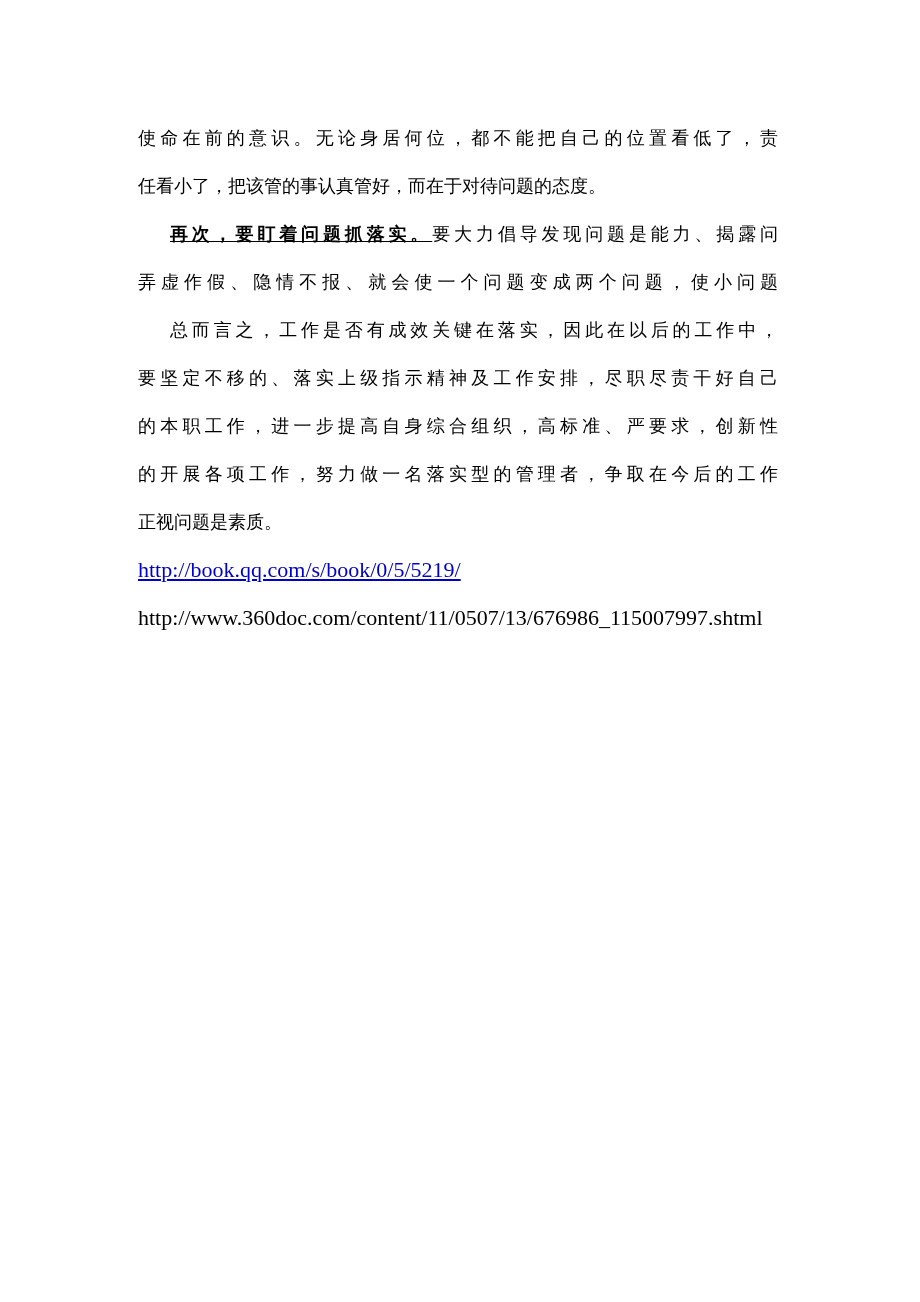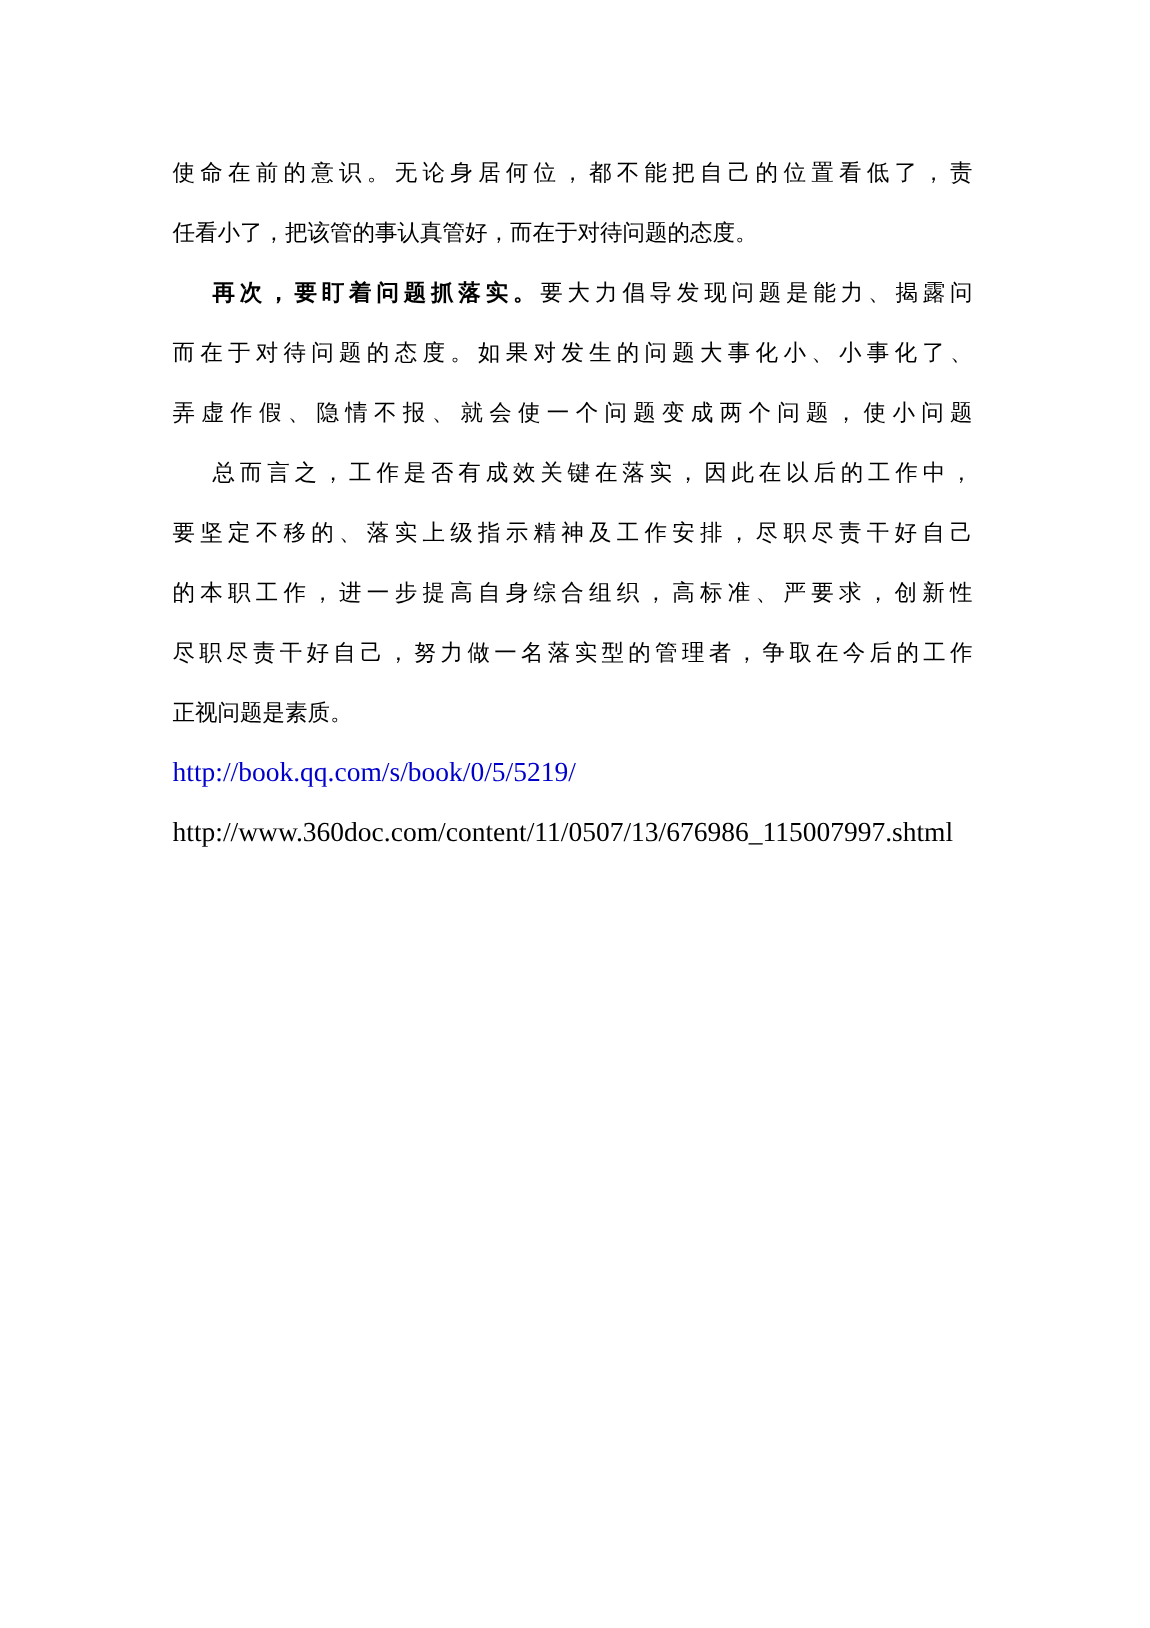--- a/index.html
+++ b/index.html
@@ -31,55 +31,55 @@
     overflow: visible;
   }
   
   .line.just {
     text-align: justify;
     text-align-last: justify;
   }
   .line.ind {
     text-indent: 32px;
   }
-  .bold { font-weight: bold; }
+  .bold { font-weight: bold; text-decoration: underline; }
   .url-line {
     height: 48px;
     line-height: 48px;
     font-size: 22px;
   }
   a.hyperlink {
     color: var(--link-color, #0000cc);
+    text-decoration: underline;
     cursor: pointer;
   }
   .plain-url {
     color: var(--text-color, #000000);
     text-decoration: none;
   }
 </style>
 </head>
 <body>
 
 <div class="page">
   <div class="doc">
     <div id="paragraphs">
         <div>
           <div class="line just"><span>使命在前的意识。无论身居何位，都不能把自己的位置看低了，责</span></div>
           <div class="line"><span>任看小了，把该管的事认真管好，而在于对待问题的态度。</span></div>
         </div>
         <div>
           <div class="line just ind"><span class="bold">再次，要盯着问题抓落实。</span><span>要大力倡导发现问题是能力、揭露问</span></div>
-          <div class="line just"><span>而在于对待问题的态度。如果对发生的问题大事化小、小事化了、</span></div>
           <div class="line just"><span>弄虚作假、隐情不报、就会使一个问题变成两个问题，使小问题</span></div>
         </div>
         <div>
           <div class="line just ind"><span>总而言之，工作是否有成效关键在落实，因此在以后的工作中，</span></div>
           <div class="line just"><span>要坚定不移的、落实上级指示精神及工作安排，尽职尽责干好自己</span></div>
           <div class="line just"><span>的本职工作，进一步提高自身综合组织，高标准、严要求，创新性</span></div>
-          <div class="line just"><span>尽职尽责干好自己，努力做一名落实型的管理者，争取在今后的工作</span></div>
+          <div class="line just"><span>的开展各项工作，努力做一名落实型的管理者，争取在今后的工作</span></div>
           <div class="line"><span>正视问题是素质。</span></div>
         </div>
       </div>
     <div class="url-line">
       <a class="hyperlink">http://book.qq.com/s/book/0/5/5219/</a>
     </div>
     <div class="url-line">
       <span class="plain-url">http://www.360doc.com/content/11/0507/13/676986_115007997.shtml</span>
     </div>
   </div>

